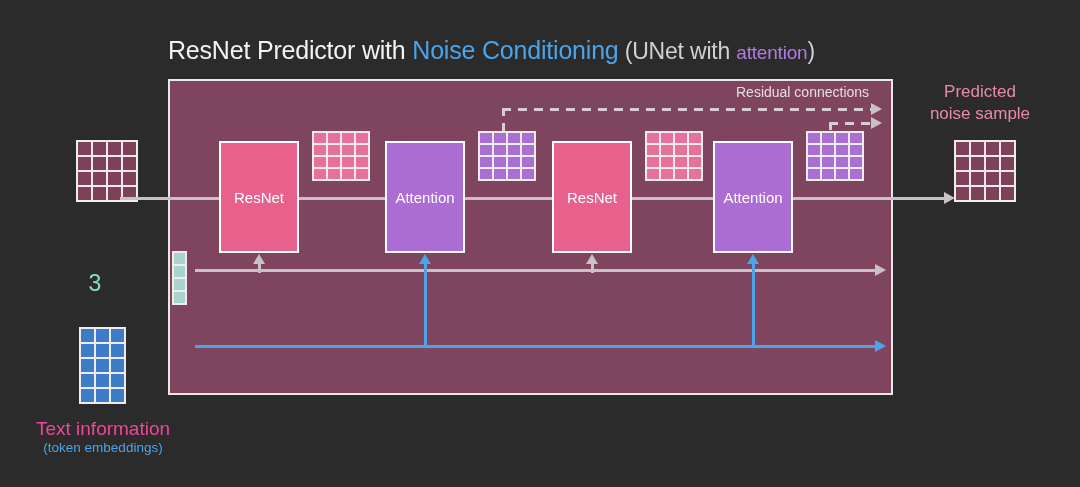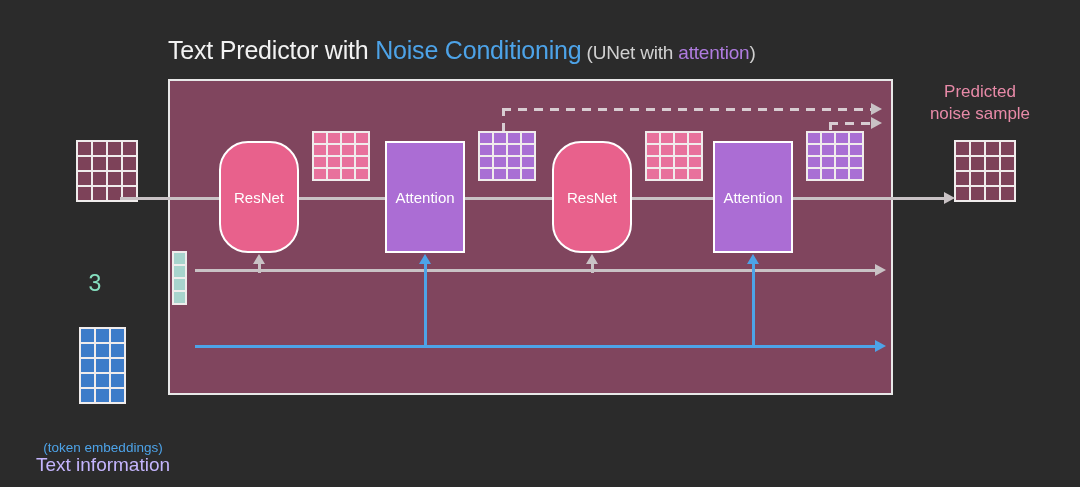--- a/index.html
+++ b/index.html
@@ -20,21 +20,21 @@
   
   #title {
     left: 168px;
     top: 36px;
     font-size: 25px;
     white-space: nowrap;
     letter-spacing: -0.2px;
   }
   #title .t-main  { color: #f2f2f2; }
   #title .t-blue  { color: #4da3e8; }
-  #title .t-paren { color: #d0d0d0; font-size: 19px; }
+  #title .t-paren { color: #d0d0d0; font-size: 23px; }
   #title .t-purple{ color: #b07ce0; font-size: 19px; }
 
   
   #panel {
     left: 168px;
     top: 79px;
     width: 725px;
     height: 316px;
     background: #80455e;
     border: 2px solid #e8e8e8;
@@ -76,24 +76,23 @@
     width: 150px;
     text-align: center;
     color: #86e0c0;
     font-size: 23px;
   }
   #text-info-label {
     left: 14px;
     top: 417px;
     width: 178px;
     text-align: center;
-    color: #c4b5fd;
+    color: #ec4899;
     font-size: 19px;
     line-height: 23px;
-    margin-top: 36px;
   }
   #text-info-sub {
     left: 14px;
     top: 440px;
     width: 178px;
     text-align: center;
     color: #4da3e8;
     font-size: 13.5px;
   }
   #residual-label {
@@ -117,21 +116,21 @@
   
   .block {
     border: 2px solid #ffffff;
     box-sizing: border-box;
     display: flex;
     align-items: center;
     justify-content: center;
     color: #ffffff;
     font-size: 15px;
   }
-  .block.resnet    { background: #e8618c; border-radius: 29px; }
+  .block.resnet    { background: #e8618c; }
   .block.attention { background: #ab6dd4; }
 
   
   .hline  { height: 3px; }
   .vline  { width: 3px; }
   .gray   { background: #c9c2c5; }
   .blue   { background: #4da3e8; }
 
   .arrow-r {
     width: 0; height: 0;
@@ -159,21 +158,21 @@
     background: repeating-linear-gradient(to bottom,
       #d8cdd2 0px, #d8cdd2 8px, transparent 8px, transparent 15px);
   }
 </style>
 </head>
 <body>
 
 <div id="root">
 
   <div class="abs" id="title">
-    <span class="t-main">Text Predictor with </span><span class="t-blue">Noise Conditioning</span><span class="t-paren"> (UNet with </span><span class="t-purple">attention</span><span class="t-paren">)</span>
+    <span class="t-main">ResNet Predictor with </span><span class="t-blue">Noise Conditioning</span><span class="t-paren"> (UNet with </span><span class="t-purple">attention</span><span class="t-paren">)</span>
   </div>
 
   <div class="abs" id="panel"></div>
 
   <div class="abs" style="left:76px; top:140px;">
     <div class="grid" id="grid-latents" style="grid-template-columns: repeat(4, 13px); grid-auto-rows: 13px;">
         <i style="background: rgb(125, 66, 89);"></i>
         <i style="background: rgb(125, 66, 89);"></i>
         <i style="background: rgb(125, 66, 89);"></i>
         <i style="background: rgb(125, 66, 89);"></i>
@@ -336,20 +335,21 @@
         <i style="background: rgb(169, 111, 212);"></i>
         <i style="background: rgb(169, 111, 212);"></i>
         <i style="background: rgb(169, 111, 212);"></i>
         <i style="background: rgb(169, 111, 212);"></i>
         <i style="background: rgb(169, 111, 212);"></i>
         <i style="background: rgb(169, 111, 212);"></i>
         <i style="background: rgb(169, 111, 212);"></i>
       </div>
   </div>
 
+  <div class="abs" id="residual-label">Residual connections</div>
 
   <div class="abs dash-v" style="left:502px; top:108px; height:25px;"></div>
   <div class="abs dash-h" style="left:502px; top:108px; width:370px;"></div>
   <div class="abs arrow-r gray" style="left:871px; top:103px;"></div>
 
   <div class="abs dash-v" style="left:829px; top:122px; height:12px;"></div>
   <div class="abs dash-h" style="left:829px; top:122px; width:43px;"></div>
   <div class="abs arrow-r gray" style="left:871px; top:117px;"></div>
 
   <div class="abs hline gray" style="left:195px; top:269px; width:680px;"></div>

